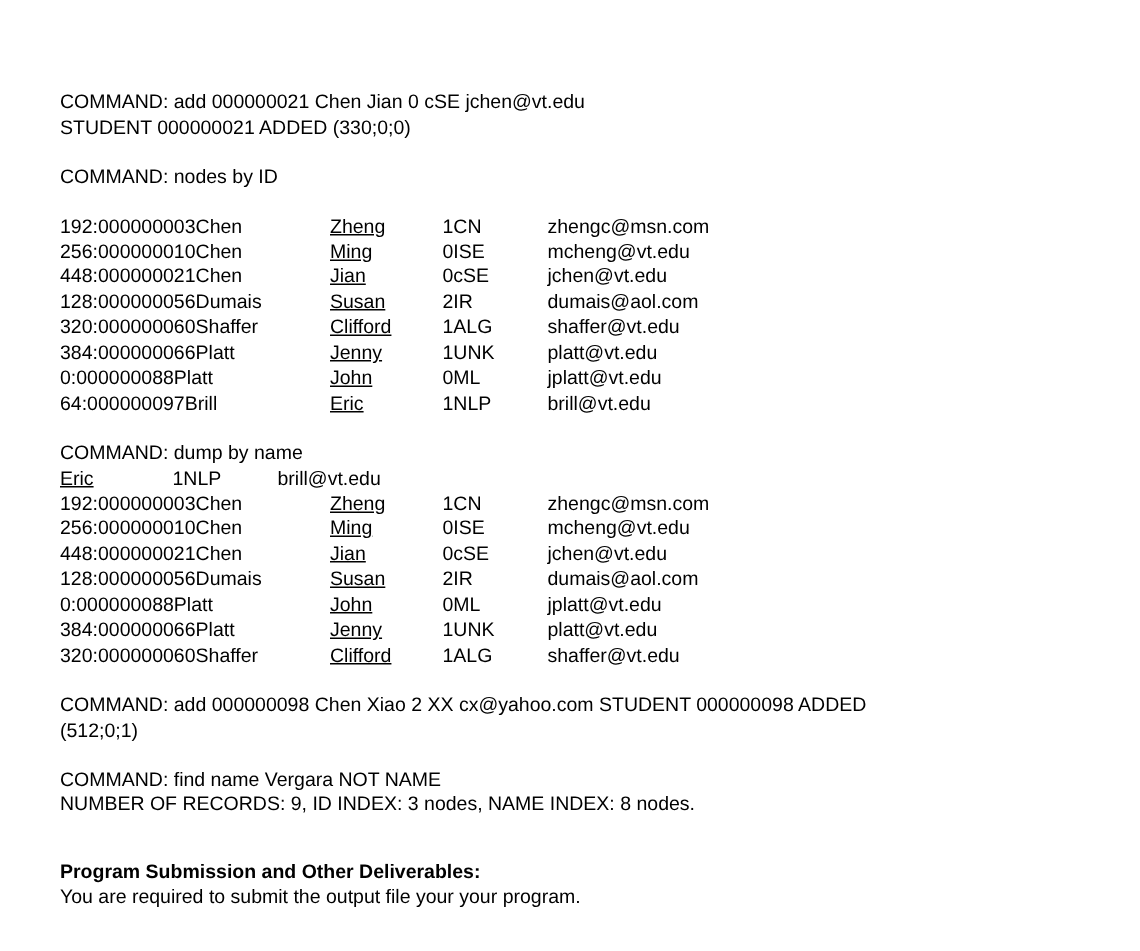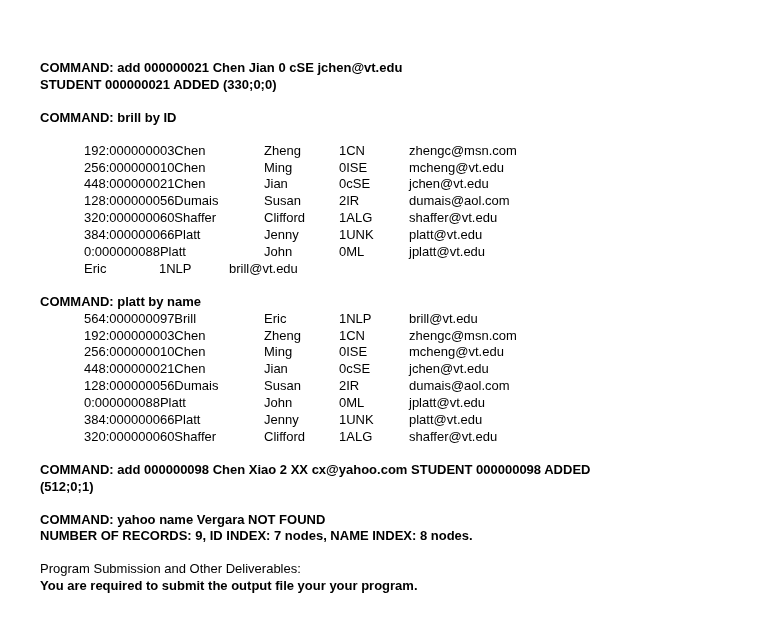--- a/index.html
+++ b/index.html
@@ -6,38 +6,38 @@
     body {
       font-family: Arial, Helvetica, sans-serif;
       font-size: 13px;
       background: #fff;
       color: #000;
       width: 760px;
       height: 634px;
       padding: 60px 40px 20px 40px;
       line-height: 1.3;
     }
-    .line { white-space: nowrap; font-weight: bold; }
-    .row { display: flex; margin-left: 44px; }
+    .line { white-space: nowrap; }
+    .row { display: flex; }
     .c1 { width: 180px; }
-    .c2 { width: 75px; }
+    .c2 { width: 75px; text-decoration: underline; }
     .c3 { width: 70px; }
     .c4 { }
     .section-gap { height: 16px; }
-    .bold { font-weight: normal; }
+    .bold { font-weight: bold; margin-top: 12px; }
   </style>
 </head>
 <body>
 
 <div class="line">COMMAND: add 000000021 Chen Jian 0 cSE jchen@vt.edu</div>
 <div class="line">STUDENT 000000021 ADDED (330;0;0)</div>
 
 <div class="section-gap"></div>
 
-<div class="line">COMMAND: brill by ID</div>
+<div class="line">COMMAND: nodes by ID</div>
 
 <div class="section-gap"></div>
 
 <div id="tbl-id">
     <div class="row">
       <span class="c1">192:000000003Chen</span>
       <span class="c2">Zheng</span>
       <span class="c3">1CN</span>
       <span class="c4">zhengc@msn.com</span>
     </div>
@@ -71,33 +71,33 @@
       <span class="c3">1UNK</span>
       <span class="c4">platt@vt.edu</span>
     </div>
     <div class="row">
       <span class="c1">0:000000088Platt</span>
       <span class="c2">John</span>
       <span class="c3">0ML</span>
       <span class="c4">jplatt@vt.edu</span>
     </div>
     <div class="row">
+      <span class="c1">64:000000097Brill</span>
       <span class="c2">Eric</span>
       <span class="c3">1NLP</span>
       <span class="c4">brill@vt.edu</span>
     </div>
   </div>
 
 <div class="section-gap"></div>
 
-<div class="line">COMMAND: platt by name</div>
+<div class="line">COMMAND: dump by name</div>
 
 <div id="tbl-name">
     <div class="row">
-      <span class="c1">564:000000097Brill</span>
       <span class="c2">Eric</span>
       <span class="c3">1NLP</span>
       <span class="c4">brill@vt.edu</span>
     </div>
     <div class="row">
       <span class="c1">192:000000003Chen</span>
       <span class="c2">Zheng</span>
       <span class="c3">1CN</span>
       <span class="c4">zhengc@msn.com</span>
     </div>
@@ -139,19 +139,19 @@
     </div>
   </div>
 
 <div class="section-gap"></div>
 
 <div class="line">COMMAND: add 000000098 Chen Xiao 2 XX cx@yahoo.com STUDENT 000000098 ADDED</div>
 <div class="line">(512;0;1)</div>
 
 <div class="section-gap"></div>
 
-<div class="line">COMMAND: yahoo name Vergara NOT FOUND</div>
-<div class="line">NUMBER OF RECORDS: 9, ID INDEX: 7 nodes, NAME INDEX: 8 nodes.</div>
+<div class="line">COMMAND: find name Vergara NOT NAME</div>
+<div class="line">NUMBER OF RECORDS: 9, ID INDEX: 3 nodes, NAME INDEX: 8 nodes.</div>
 
 <div class="section-gap"></div>
 
 <div class="line bold">Program Submission and Other Deliverables:</div>
 <div class="line">You are required to submit the output file your your program.</div>
 
 </body></html>

